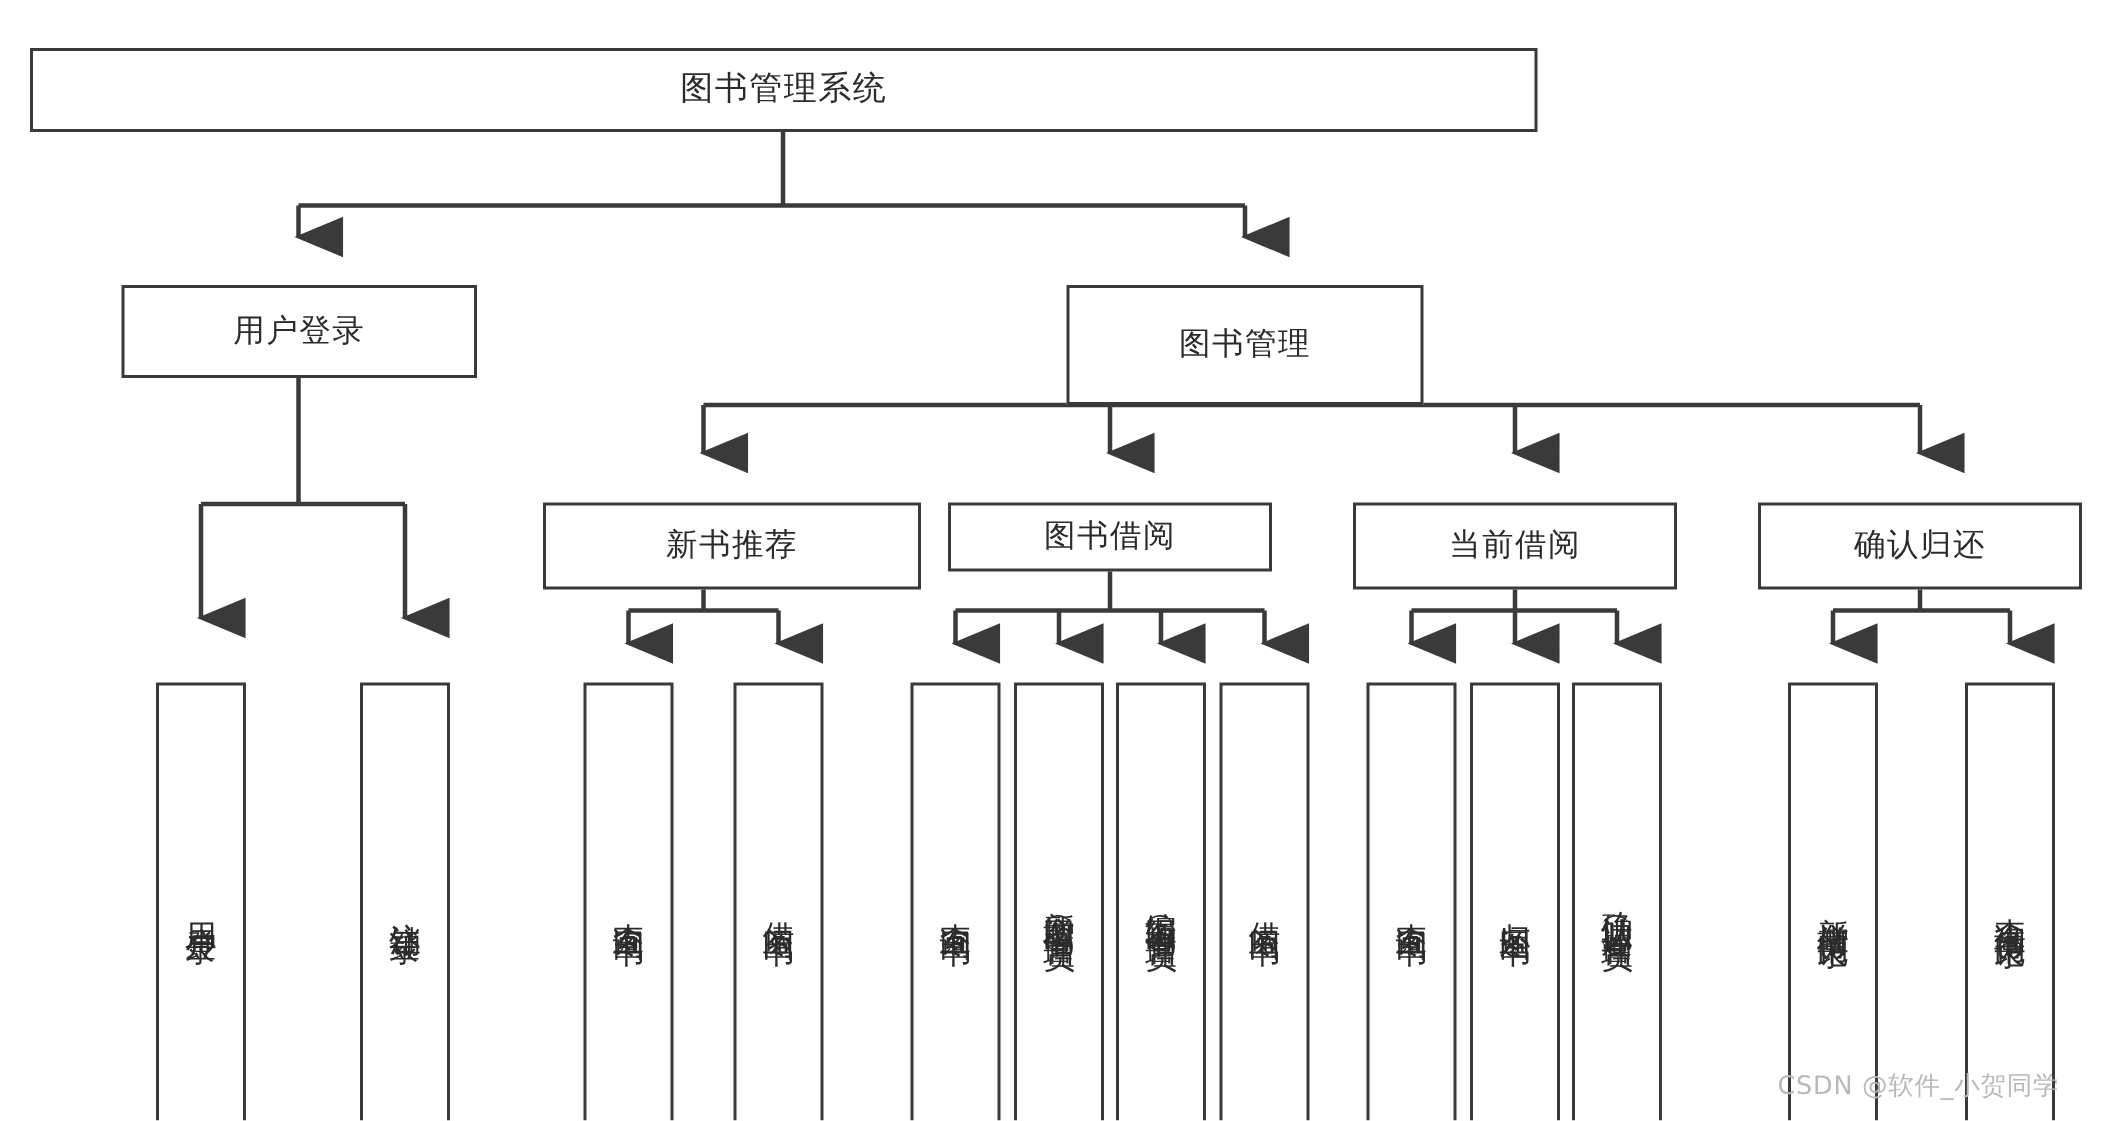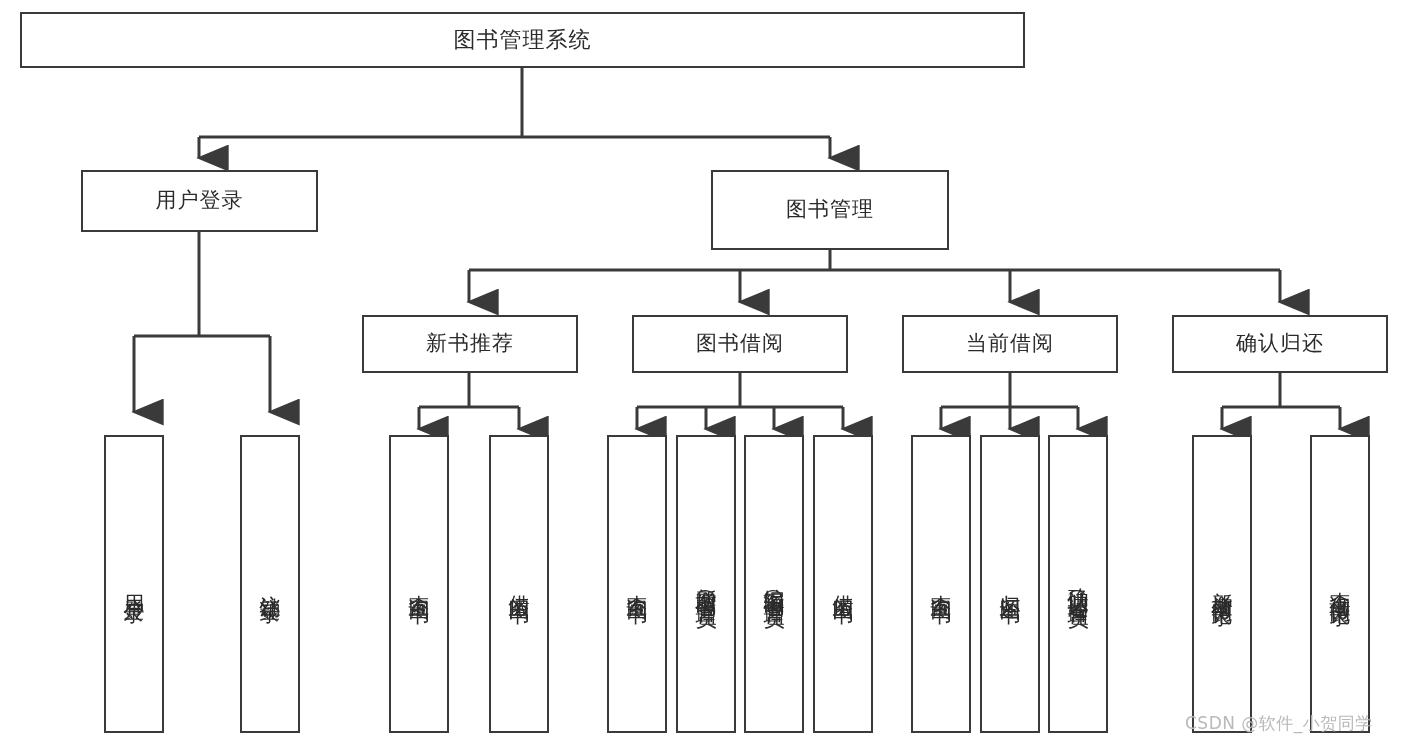--- a/index.html
+++ b/index.html
@@ -29,20 +29,21 @@
   .node {
     position: absolute;
     box-sizing: border-box;
     background: #ffffff;
     border: 2px solid #3a3a3a;
     display: flex;
     align-items: center;
     justify-content: center;
     color: #2b2b2b;
     z-index: 2;
+    margin-top: 20px;
   }
   .node-h {
     font-size: 21px;
     letter-spacing: 1px;
     line-height: 1.2;
   }
   .node-root {
     font-size: 22px;
   }
   .node-v {
@@ -128,22 +129,22 @@
       <path d="M 1222 407 L 1222 429" marker-end="url(#arrow)"></path>
       <path d="M 1340 407 L 1340 429" marker-end="url(#arrow)"></path>
     </g>
   </svg>
 
   <div class="node node-h node-root" style="left:20px; top:12px; width:1005px; height:56px;">图书管理系统</div>
 
   <div class="node node-h" style="left:81px; top:170px; width:237px; height:62px;">用户登录</div>
   <div class="node node-h" style="left:711px; top:170px; width:238px; height:80px;">图书管理</div>
 
-  <div class="node node-h" style="left:362px; top:315px; width:216px; height:58px;">新书推荐</div>
-  <div class="node node-h" style="left:632px; top:315px; width:216px; height:58px;">图书借阅</div>
+  <div class="node node-h" style="left:362px; top:315px; width:252px; height:58px;">新书推荐</div>
+  <div class="node node-h" style="left:632px; top:315px; width:216px; height:46px;">图书借阅</div>
   <div class="node node-h" style="left:902px; top:315px; width:216px; height:58px;text-align:right;">当前借阅</div>
   <div class="node node-h" style="left:1172px; top:315px; width:216px; height:58px;">确认归还</div>
 
   <div class="node node-v" style="left:104px; top:435px; width:60px; height:298px;">
     <span class="vtext">用户登录</span>
   </div>
   <div class="node node-v" style="left:240px; top:435px; width:60px; height:298px;">
     <span class="vtext">注销登录</span>
   </div>
 

